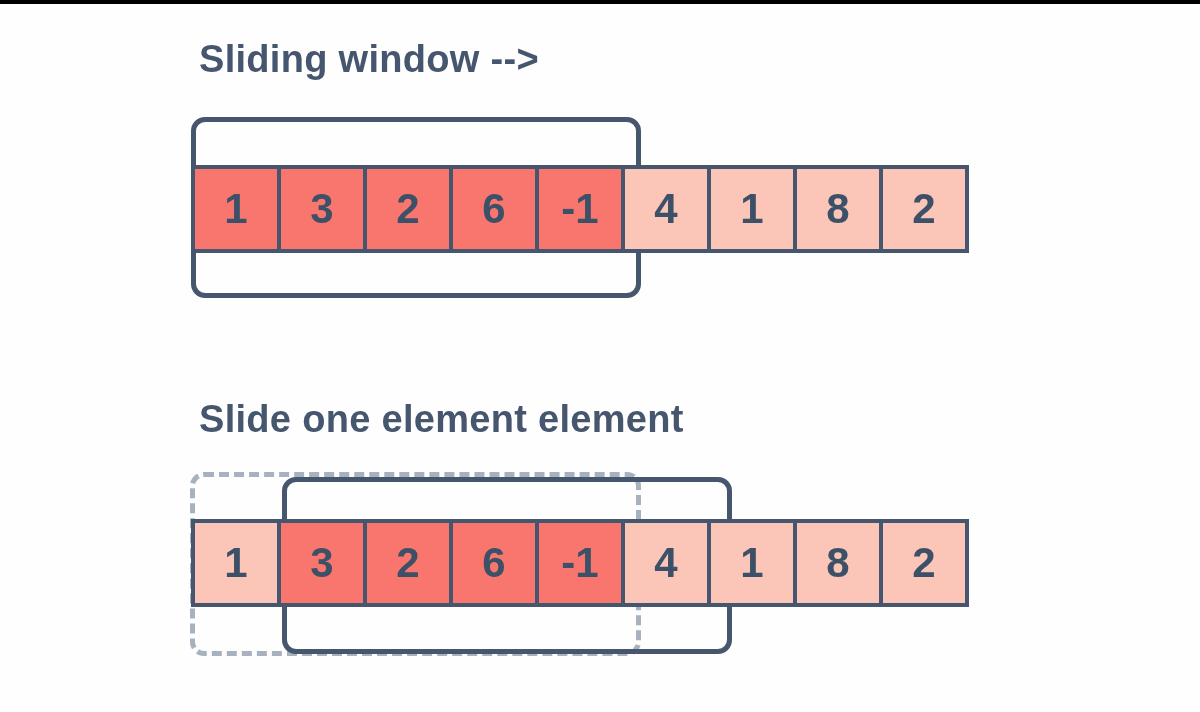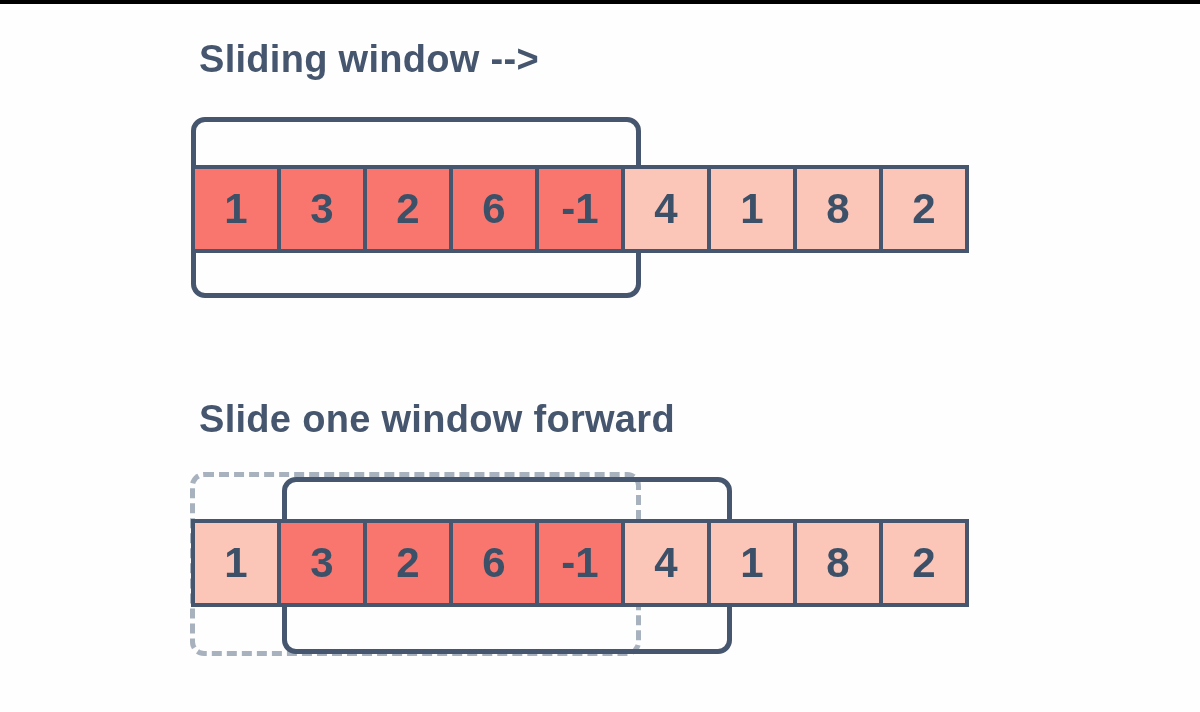--- a/index.html
+++ b/index.html
@@ -146,21 +146,21 @@
       <span class="cell-value">1</span>
     </div>
     <div class="cell">
       <span class="cell-value">8</span>
     </div>
     <div class="cell">
       <span class="cell-value">2</span>
     </div>
   </div>
 
-  <div class="caption" id="caption-2">Slide one window forward</div>
+  <div class="caption" id="caption-2">Slide one element element</div>
 
   <div class="window-ghost" id="window-previous-2"></div>
 
   <div class="window-box" id="window-current-2"></div>
 
   <div class="array-row" id="array-row-2">
 
     <div class="cell">
       <span class="cell-value">1</span>
     </div>

